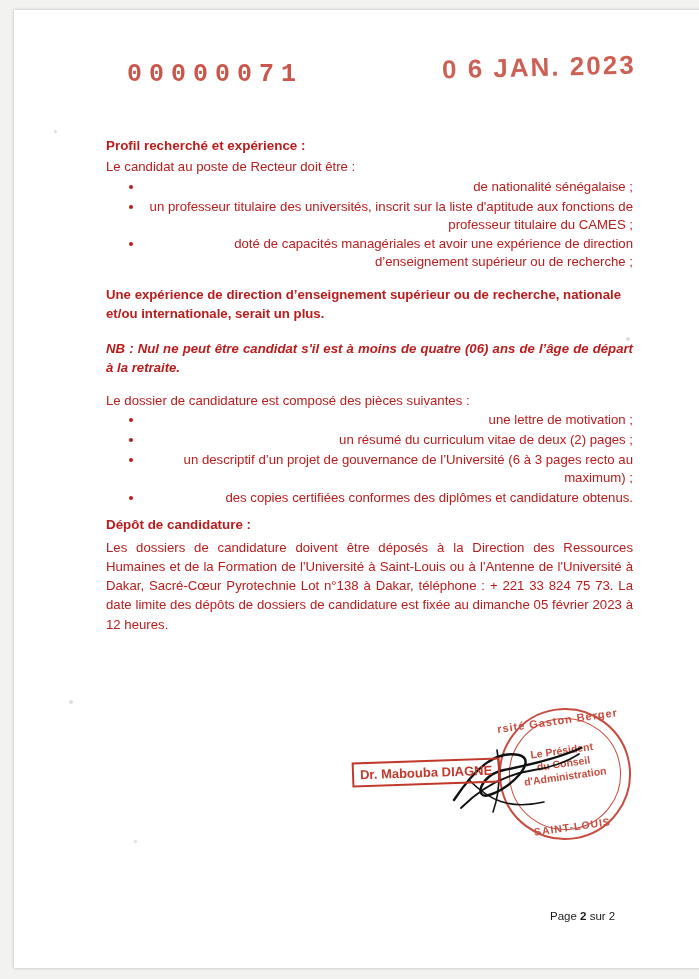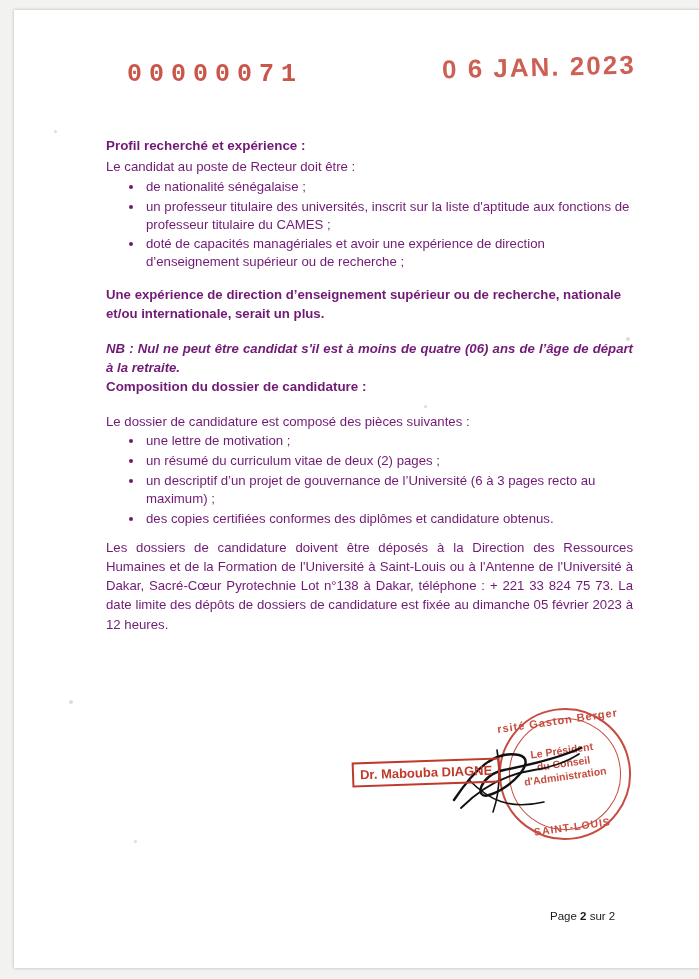--- a/index.html
+++ b/index.html
@@ -50,21 +50,21 @@
     letter-spacing: 2px;
     color: #c0392b;
     opacity: 0.8;
     transform: rotate(-1.5deg);
   }
   .content {
     position: absolute;
     left: 92px;
     top: 127px;
     width: 527px;
-    color: #701a75;
+    color: #b91c1c;
     font-size: 13.2px;
     line-height: 1.35;
   }
   h2.sec {
     font-size: 13.4px;
     font-weight: bold;
     margin: 0 0 3px 0;
   }
   p.par {
     margin: 2px 0 2px 0;
@@ -74,21 +74,21 @@
     margin: 0;
     text-align: justify;
   }
   ul.bul {
     margin: 2px 0 10px 0;
     padding-left: 38px;
     list-style: disc;
   }
   ul.bul li {
     margin: 0 0 2px 0;
-    text-align: left;
+    text-align: right;
     padding-left: 2px;
   }
   .bold-block {
     font-weight: bold;
     margin: 14px 12px 0 0;
     text-align: justify;
     line-height: 1.45;
   }
   .nb-block {
     font-weight: bold;
@@ -228,30 +228,30 @@
       <ul class="bul">
         <li>de nationalité sénégalaise ;</li>
         <li>un professeur titulaire des universités, inscrit sur la liste d'aptitude aux fonctions de professeur titulaire du CAMES ;</li>
         <li>doté de capacités managériales et avoir une expérience de direction d’enseignement supérieur ou de recherche ;</li>
       </ul>
 
       <p class="bold-block">Une expérience de direction d’enseignement supérieur ou de recherche, nationale et/ou internationale, serait un plus.</p>
 
       <p class="nb-block">NB : Nul ne peut être candidat s'il est à moins de quatre (06) ans de l’âge de départ à la retraite.</p>
 
-      <h2 class="sec sec-space">Composition du dossier de candidature :</h2>
       <div class="gap-small"></div>
       <p class="par">Le dossier de candidature est composé des pièces suivantes :</p>
       <ul class="bul">
         <li>une lettre de motivation ;</li>
         <li>un résumé du curriculum vitae de deux (2) pages ;</li>
         <li>un descriptif d’un projet de gouvernance de l’Université (6 à 3 pages recto au maximum) ;</li>
         <li>des copies certifiées conformes des diplômes et candidature obtenus.</li>
       </ul>
 
+      <h2 class="sec sec-space2">Dépôt de candidature :</h2>
       <p class="justify depot-par">Les dossiers de candidature doivent être déposés à la Direction des Ressources Humaines et de la Formation de l'Université à Saint-Louis ou à l'Antenne de l'Université à Dakar, Sacré-Cœur Pyrotechnie Lot n°138 à Dakar, téléphone : + 221 33 824 75 73. La date limite des dépôts de dossiers de candidature est fixée au dimanche 05 février 2023 à 12 heures.</p>
     </div>
 
     <div class="sig-area">
 
       <div class="round-stamp">
         <div class="round-stamp-inner"></div>
         <div class="stamp-top-text">rsité Gaston Berger</div>
         <div class="stamp-center">
           <div>Le Président</div>

